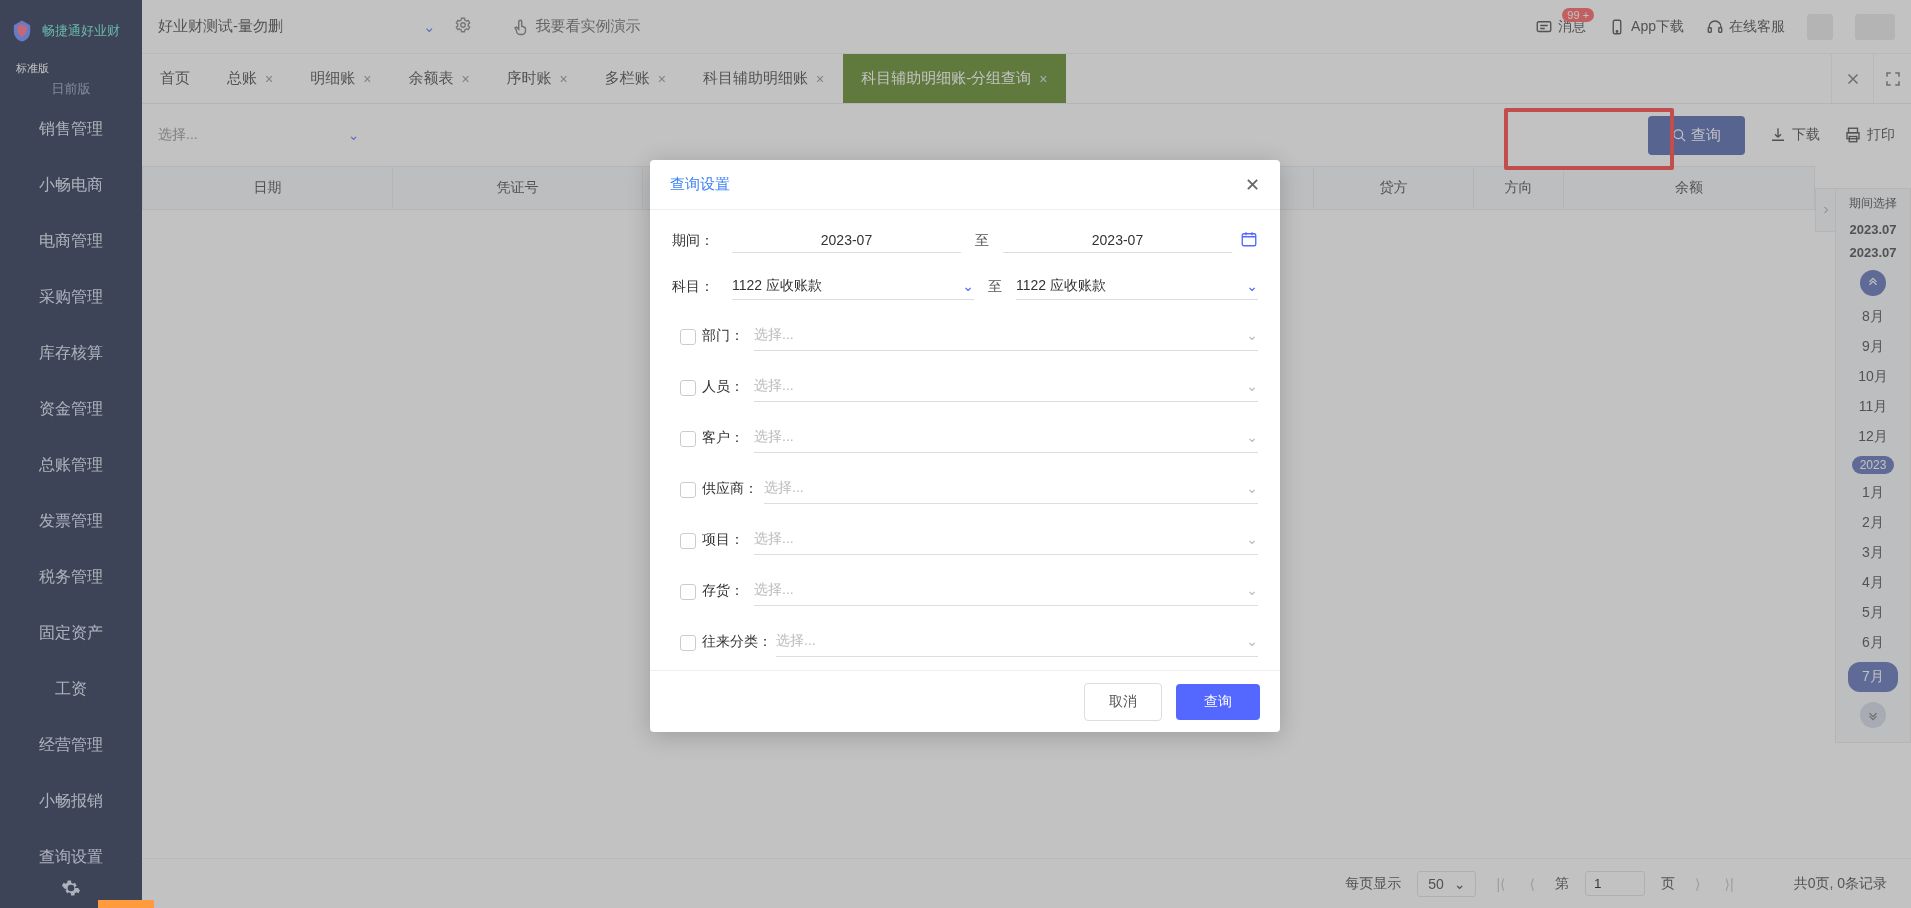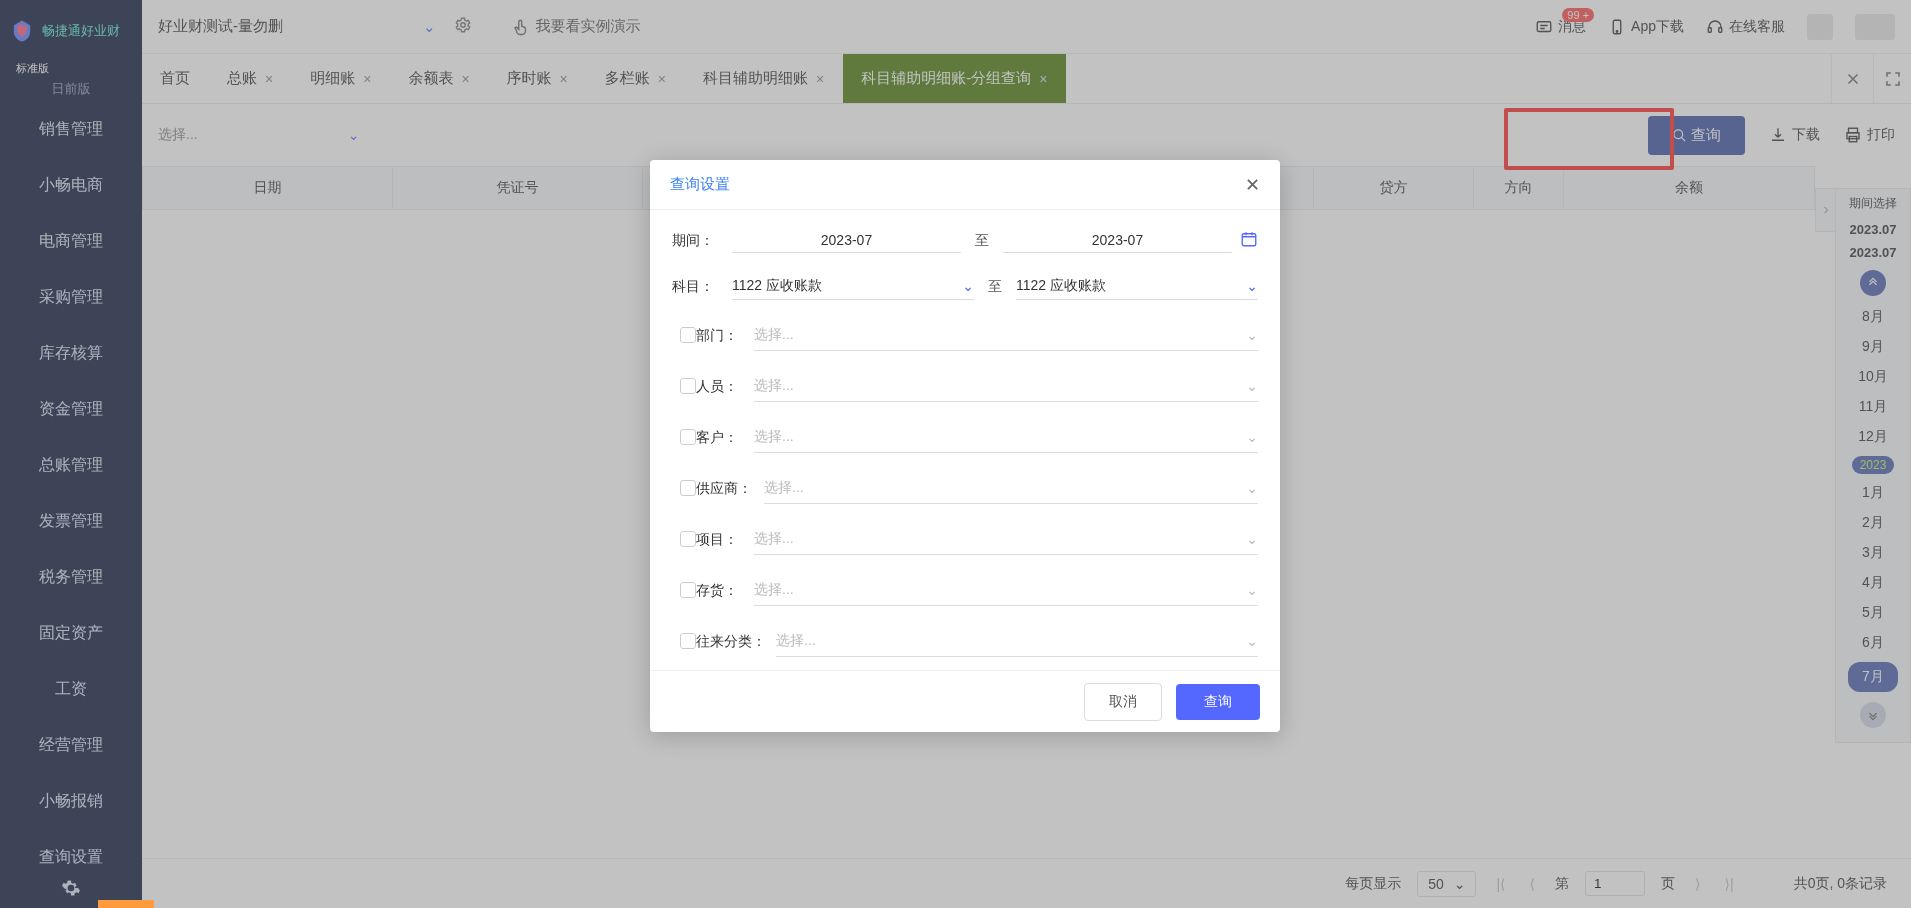--- a/index.html
+++ b/index.html
@@ -53,41 +53,41 @@
 .th:last-child { border-right: none; }
 
 
 .period-panel { position: absolute; right: 0; top: 188px; width: 76px; background: #f5f7fa; border: 1px solid #e8e8e8; display: flex; flex-direction: column; align-items: center; padding-bottom: 8px; }
 .period-toggle { position: absolute; right: 76px; top: 188px; width: 20px; height: 44px; background: #f5f7fa; border: 1px solid #e8e8e8; border-right: none; display: flex; align-items: center; justify-content: center; cursor: pointer; }
 .period-title { font-size: 12px; padding: 6px 0; color: #333; }
 .period-year { font-size: 13px; padding: 4px 0; font-weight: bold; color: #333; width: 100%; text-align: center; }
 .period-up { width: 26px; height: 26px; border-radius: 50%; background: #4b5fb0; color: #fff; display: flex; align-items: center; justify-content: center; margin: 6px 0; cursor: pointer; }
 .period-month { font-size: 14px; padding: 6px 0; color: #333; cursor: pointer; width: 100%; text-align: center; }
 .period-month.active { background: #4b5fb0; color: #fff; border-radius: 12px; width: 50px; margin: 4px auto; }
-.year-badge { background: #4b5fb0; color: #bef264; font-size: 12px; padding: 2px 8px; border-radius: 10px; margin: 4px 0; }
+.year-badge { background: #4b5fb0; color: #ffffff; font-size: 12px; padding: 2px 8px; border-radius: 10px; margin: 4px 0; }
 .period-down { width: 26px; height: 26px; border-radius: 50%; background: #d0d6e6; color: #666; display: flex; align-items: center; justify-content: center; margin: 6px 0; cursor: pointer; }
 
 
 .pagination { position: absolute; left: 142px; right: 0; bottom: 0; height: 50px; display: flex; align-items: center; justify-content: flex-end; padding: 0 24px; gap: 16px; font-size: 14px; color: #333; background: #fff; border-top: 1px solid #f0f0f0; }
 .page-size-sel { border: 1px solid #ddd; padding: 4px 10px; border-radius: 3px; display: flex; align-items: center; gap: 10px; }
 .pg-btn { color: #bbb; cursor: pointer; padding: 0 4px; }
 .page-input { width: 60px; border: 1px solid #ddd; padding: 4px 8px; text-align: left; border-radius: 3px; }
 
 
 .overlay { position: absolute; inset: 0; background: rgba(120,120,120,0.45); z-index: 10; }
 .modal { position: absolute; left: 650px; top: 160px; width: 630px; background: #fff; border-radius: 4px; box-shadow: 0 4px 24px rgba(0,0,0,0.2); z-index: 20; display: flex; flex-direction: column; }
 .modal-header { height: 50px; display: flex; align-items: center; padding: 0 20px; border-bottom: 1px solid #eee; }
 .modal-title { font-size: 15px; color: #3b82f6; }
 .modal-close { margin-left: auto; cursor: pointer; font-size: 18px; color: #666; }
 .modal-body { padding: 18px 22px 10px 22px; max-height: 460px; overflow-y: auto; position: relative; }
 .modal-body::-webkit-scrollbar { width: 10px; }
 .modal-body::-webkit-scrollbar-thumb { background: #ccc; border-radius: 5px; }
 .form-row { display: flex; align-items: center; margin-bottom: 20px; font-size: 14px; }
 .form-label { width: 60px; color: #333; }
-.form-label-chk { display: flex; align-items: flex-start; width: 82px; color: #333; padding-left: 8px; }
+.form-label-chk { display: flex; align-items: flex-end; gap: 6px; width: 82px; color: #333; padding-left: 8px; }
 .checkbox { width: 16px; height: 16px; border: 1px solid #ccc; border-radius: 3px; }
 .period-input { flex: 1; border-bottom: 1px solid #ddd; padding: 4px 0; display: flex; align-items: center; justify-content: center; color: #333; }
 .to-label { padding: 0 14px; color: #555; }
 .cal-icon { color: #5468ff; margin-left: 8px; cursor: pointer; }
 .subj-input { flex: 1; border-bottom: 1px solid #ddd; padding: 4px 0; display: flex; align-items: center; color: #333; }
 .subj-chev { color: #5468ff; margin-left: auto; cursor: pointer; }
 .select-input { flex: 1; border-bottom: 1px solid #ddd; padding: 6px 0; display: flex; align-items: center; color: #bbb; }
 .select-chev { color: #bbb; margin-left: auto; cursor: pointer; }
 .modal-footer { height: 62px; display: flex; align-items: center; justify-content: flex-end; padding: 0 20px; gap: 14px; border-top: 1px solid #eee; }
 .btn-cancel { background: #fff; border: 1px solid #ddd; color: #555; padding: 9px 24px; border-radius: 4px; font-size: 14px; cursor: pointer; }

